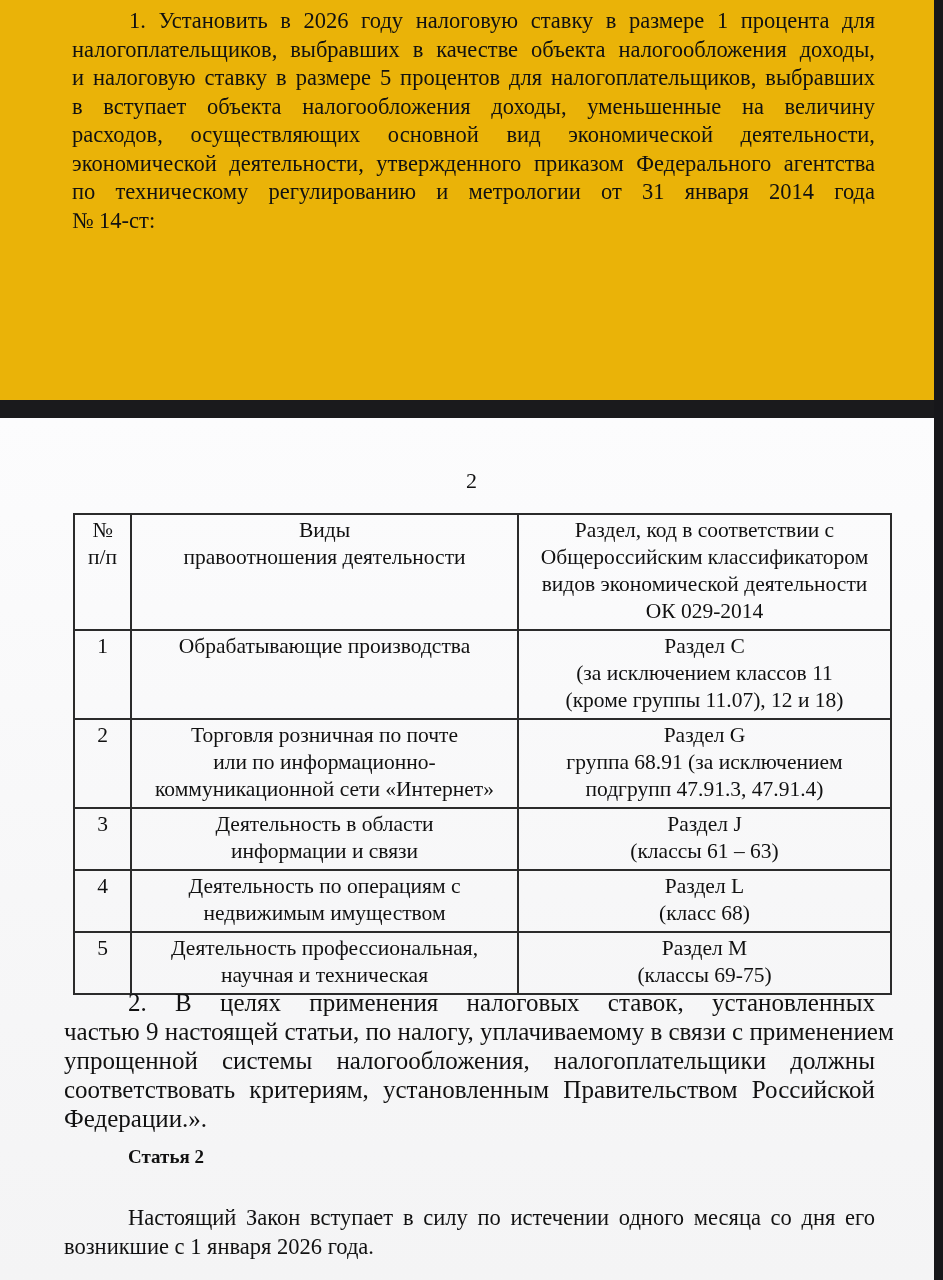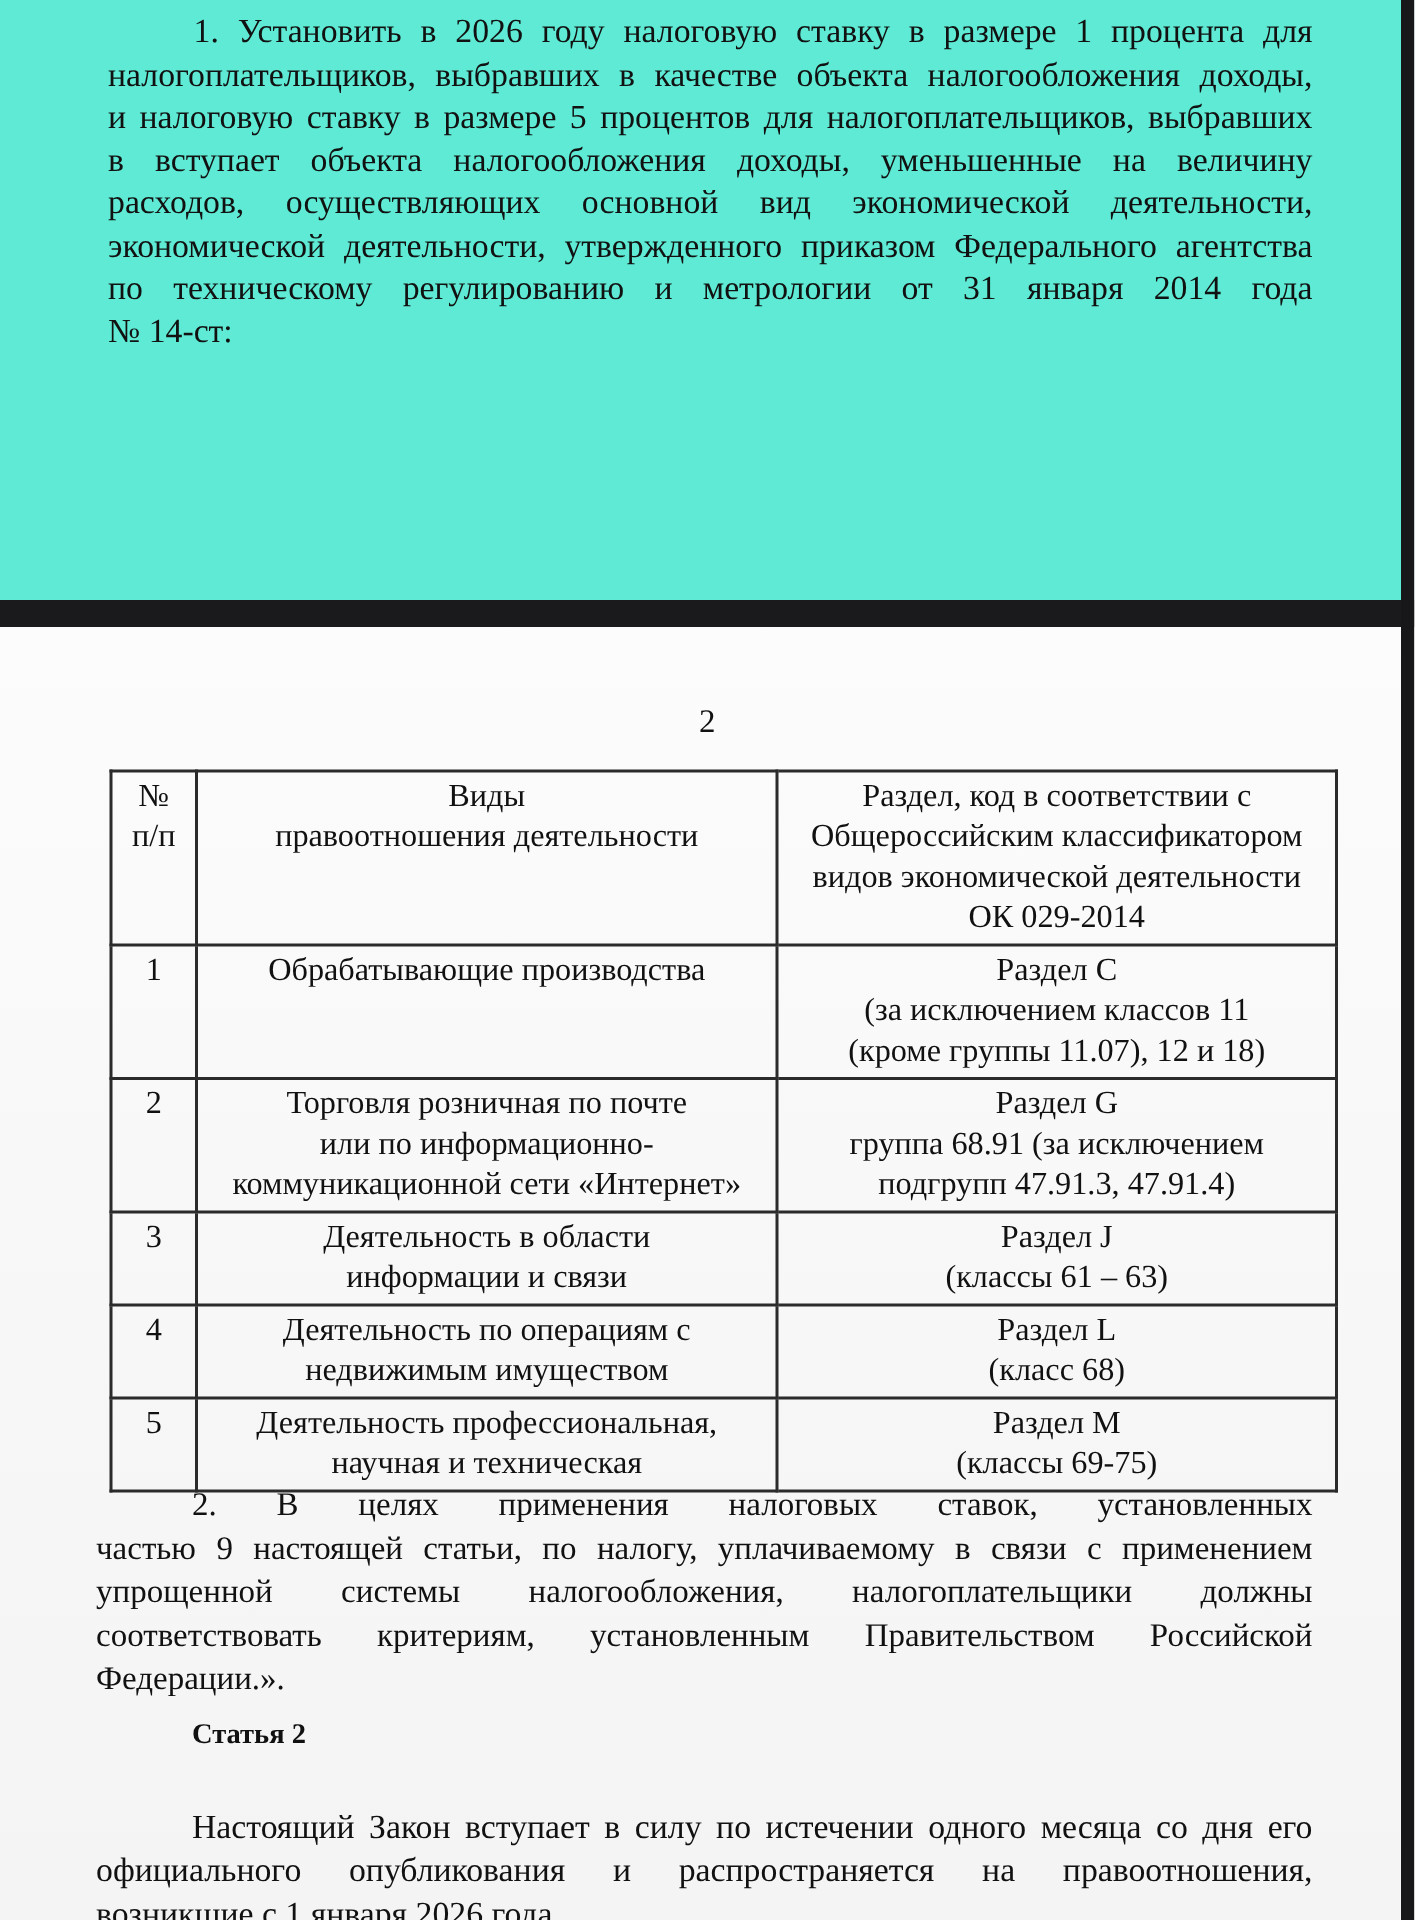--- a/index.html
+++ b/index.html
@@ -2,21 +2,21 @@
 <html><head>
 <meta charset="utf-8">
 <style>
   html,body{margin:0;padding:0;background:#e9e9e9;}
   .page{
     position:relative;width:943px;height:1280px;overflow:hidden;
     background:#fdfdfd;color:#111;
     font-family:"Liberation Serif","DejaVu Serif",serif;
   }
   
-  .page1{position:absolute;left:0;top:0;width:943px;height:400px;background:#5eead4;}
+  .page1{position:absolute;left:0;top:0;width:943px;height:400px;background:#eab308;}
   .para{position:absolute;}
   .p1{left:72px;top:7px;width:803px;font-size:22.5px;line-height:28.5px;}
   .line{width:100%;text-align:justify;text-align-last:justify;white-space:nowrap;}
   .line.end{text-align-last:left;}
   .line.first.ind1{padding-left:57px;box-sizing:border-box;}
   .line.first.ind2{padding-left:64px;box-sizing:border-box;}
   
   .band{position:absolute;left:0;top:400px;width:943px;height:18px;background:#1a1a1c;}
   
   .page2{
@@ -33,21 +33,21 @@
   .okved th,.okved td{
     border:2px solid #2b2b2b;
     font-weight:normal;font-size:21.5px;line-height:27px;
     text-align:center;vertical-align:top;
     padding:2px 4px 4px 4px;white-space:pre-line;
   }
   .okved .c1{width:47px;}
   .okved .c2{width:377px;}
   .okved .c3{width:363px;}
   
-  .p2{left:64px;top:570px;width:811px;font-size:22px;line-height:29px;}
+  .p2{left:64px;top:570px;width:811px;font-size:25px;line-height:29px;}
   .article-heading{
     position:absolute;left:128px;top:725px;margin:0;
     font-size:19px;font-weight:bold;line-height:28px;
   }
   .p3{left:64px;top:785px;width:811px;font-size:22.5px;line-height:29px;}
   
   .right-strip{position:absolute;top:0;right:0;width:9px;height:1280px;background:#17171a;z-index:6;}
 </style>
 </head>
 <body>
@@ -132,21 +132,20 @@
       <div class="line">частью 9 настоящей статьи, по налогу, уплачиваемому в связи с применением</div>
       <div class="line">упрощенной системы налогообложения, налогоплательщики должны</div>
       <div class="line">соответствовать критериям, установленным Правительством Российской</div>
       <div class="line end">Федерации.».</div>
     </div>
 
     <h2 class="article-heading">Статья 2</h2>
 
     <div class="para p3">
       <div class="line first ind2">Настоящий Закон вступает в силу по истечении одного месяца со дня его</div>
-      <div class="line">официального опубликования и распространяется на правоотношения,</div>
       <div class="line end">возникшие с 1 января 2026 года.</div>
     </div>
 
   </section>
 
   <div class="right-strip"></div>
 
 </div>
 
 </body></html>

